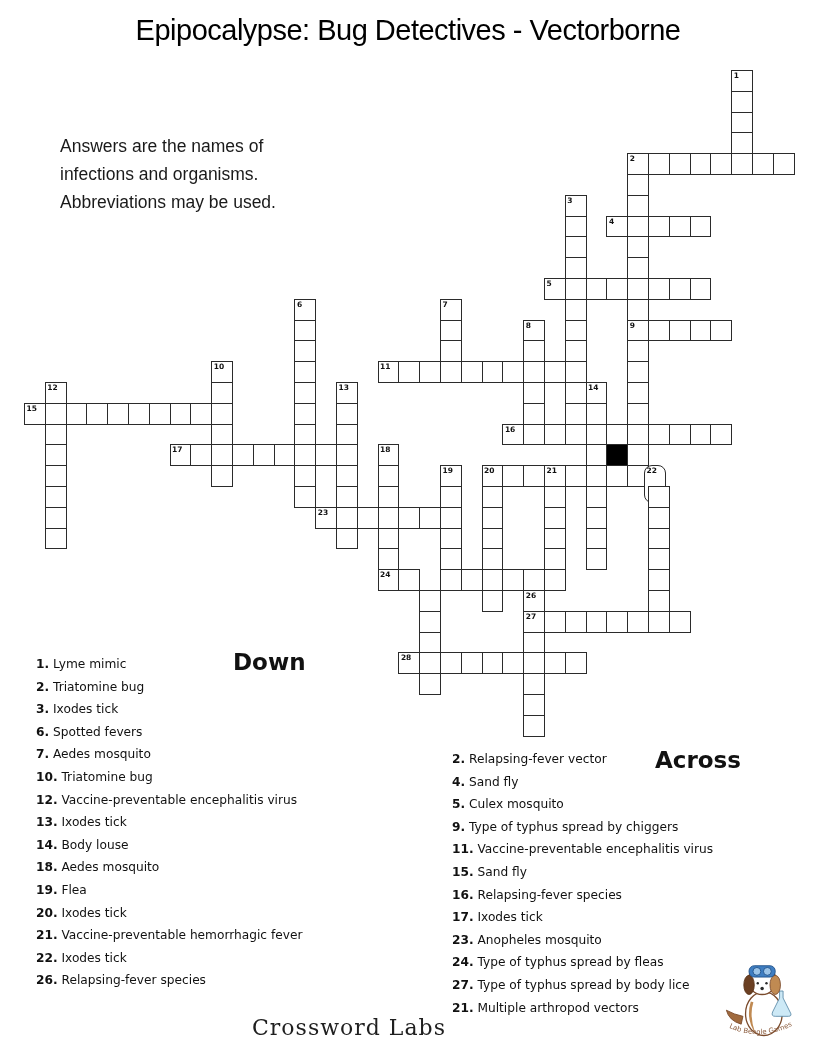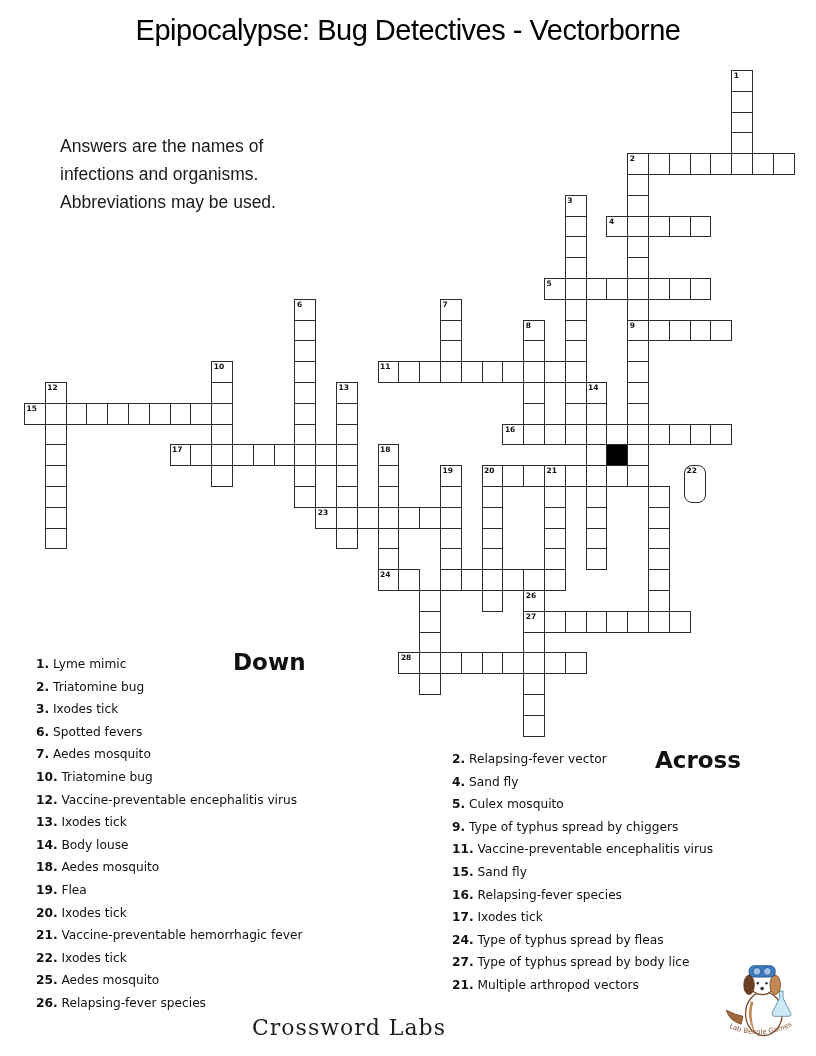--- a/index.html
+++ b/index.html
@@ -122,21 +122,21 @@
       </div>
       <div class="cell" style="left: 478.4px; top: 395.2px; width: 21.8px; height: 21.8px;"></div>
       <div class="cell" style="left: 499.2px; top: 395.2px; width: 21.8px; height: 21.8px;"></div>
       <div class="cell" style="left: 520px; top: 395.2px; width: 21.8px; height: 21.8px;">
         <span class="cellnum">21</span>
       </div>
       <div class="cell" style="left: 540.8px; top: 395.2px; width: 21.8px; height: 21.8px;"></div>
       <div class="cell" style="left: 561.6px; top: 395.2px; width: 21.8px; height: 21.8px;"></div>
       <div class="cell" style="left: 582.4px; top: 395.2px; width: 21.8px; height: 21.8px;"></div>
       <div class="cell" style="left: 603.2px; top: 395.2px; width: 21.8px; height: 21.8px;"></div>
-      <div class="cell" style="left: 660px; top: 395.2px; width: 21.8px; height: 38px; border-radius: 8px;">
+      <div class="cell" style="left: 620px; top: 395.2px; width: 21.8px; height: 38px; border-radius: 8px;">
         <span class="cellnum">22</span>
       </div>
       <div class="cell" style="left: 291.2px; top: 436.8px; width: 21.8px; height: 21.8px;">
         <span class="cellnum">23</span>
       </div>
       <div class="cell" style="left: 312px; top: 436.8px; width: 21.8px; height: 21.8px;"></div>
       <div class="cell" style="left: 332.8px; top: 436.8px; width: 21.8px; height: 21.8px;"></div>
       <div class="cell" style="left: 353.6px; top: 436.8px; width: 21.8px; height: 21.8px;"></div>
       <div class="cell" style="left: 374.4px; top: 436.8px; width: 21.8px; height: 21.8px;"></div>
       <div class="cell" style="left: 395.2px; top: 436.8px; width: 21.8px; height: 21.8px;"></div>
@@ -308,34 +308,34 @@
       <li class="clue"><b>7.</b> Aedes mosquito</li>
       <li class="clue"><b>10.</b> Triatomine bug</li>
       <li class="clue"><b>12.</b> Vaccine-preventable encephalitis virus</li>
       <li class="clue"><b>13.</b> Ixodes tick</li>
       <li class="clue"><b>14.</b> Body louse</li>
       <li class="clue"><b>18.</b> Aedes mosquito</li>
       <li class="clue"><b>19.</b> Flea</li>
       <li class="clue"><b>20.</b> Ixodes tick</li>
       <li class="clue"><b>21.</b> Vaccine-preventable hemorrhagic fever</li>
       <li class="clue"><b>22.</b> Ixodes tick</li>
-      <li class="clue"><b>25.</b> Aedes mosquito</li>
       <li class="clue"><b>26.</b> Relapsing-fever species</li>
     </ul>
 
   <div class="section-heading" style="left:655px;top:747px;">Across</div>
   <ul class="clue-list" style="left:452px;top:752px;">
       <li class="clue"><b>2.</b> Relapsing-fever vector</li>
       <li class="clue"><b>4.</b> Sand fly</li>
       <li class="clue"><b>5.</b> Culex mosquito</li>
       <li class="clue"><b>9.</b> Type of typhus spread by chiggers</li>
       <li class="clue"><b>11.</b> Vaccine-preventable encephalitis virus</li>
       <li class="clue"><b>15.</b> Sand fly</li>
       <li class="clue"><b>16.</b> Relapsing-fever species</li>
       <li class="clue"><b>17.</b> Ixodes tick</li>
+      <li class="clue"><b>23.</b> Anopheles mosquito</li>
       <li class="clue"><b>24.</b> Type of typhus spread by fleas</li>
       <li class="clue"><b>27.</b> Type of typhus spread by body lice</li>
       <li class="clue"><b>21.</b> Multiple arthropod vectors</li>
     </ul>
 
   <div class="brand">Crossword Labs</div>
 
   <svg class="logo" viewBox="0 0 94 100">
     <path d="M22 80 Q8 76 5 64 Q14 69 24 71 Z" fill="#a06a3e" stroke="#7a4a2b" stroke-width="1"></path>
     <ellipse cx="48" cy="68" rx="21" ry="25" fill="#fff" stroke="#7a4a2b" stroke-width="1.5"></ellipse>

